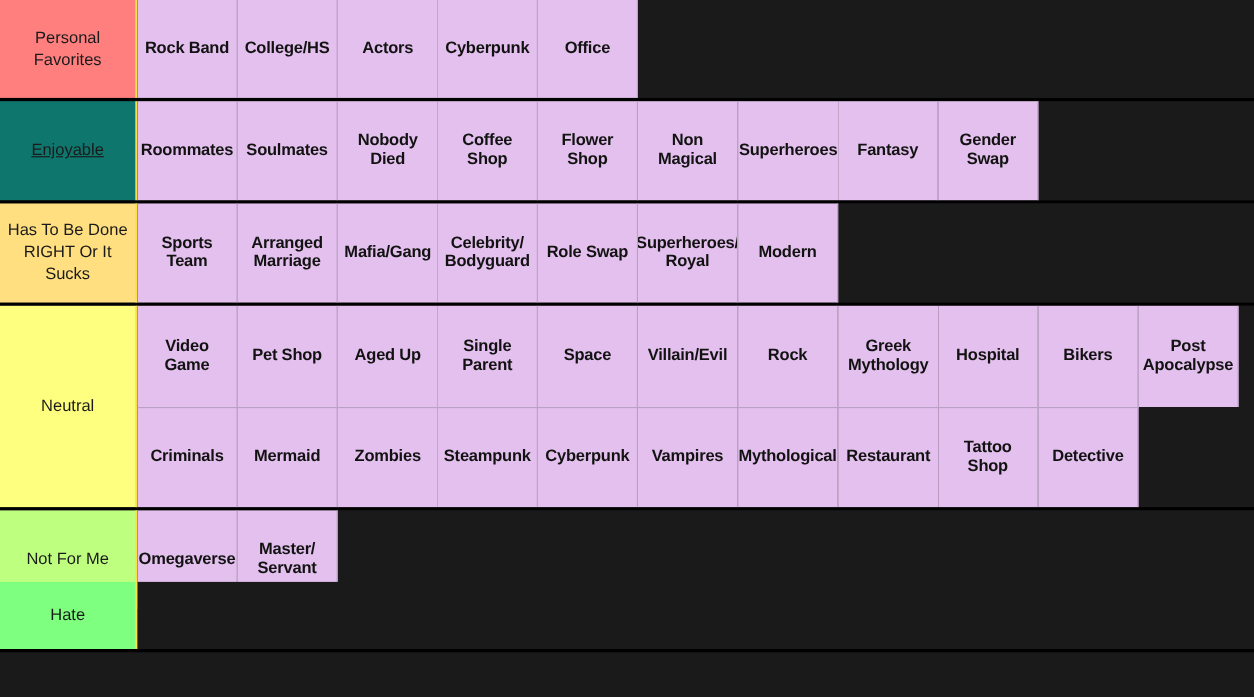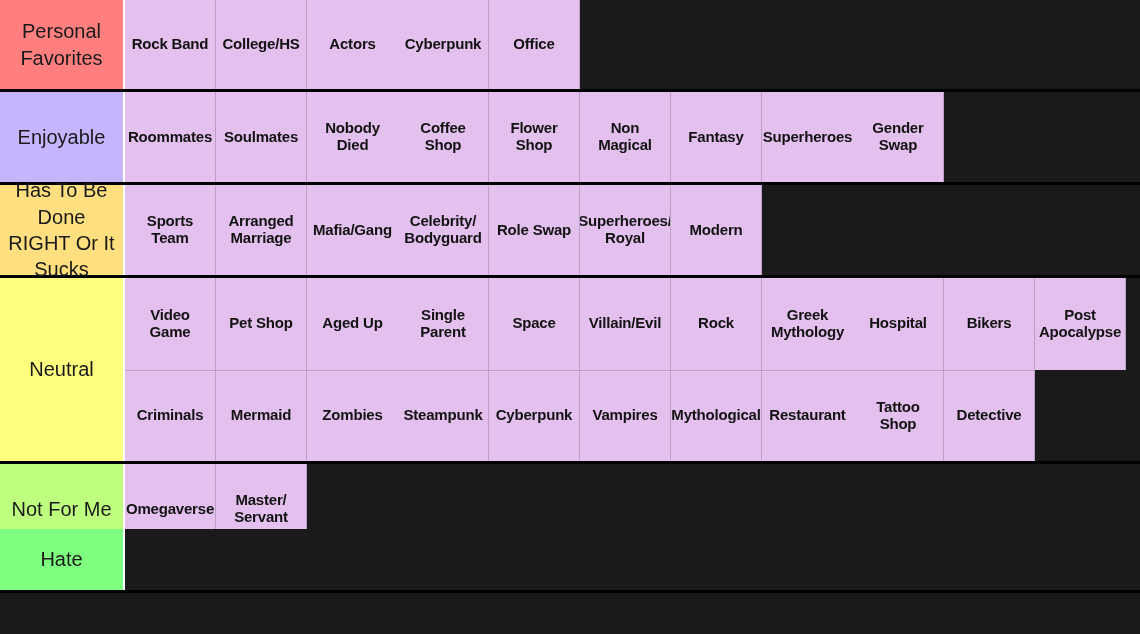--- a/index.html
+++ b/index.html
@@ -67,25 +67,25 @@
   }
 
   .tier-label {
     flex: 0 0 125px;
     width: 125px;
     display: flex;
     align-items: center;
     justify-content: center;
     text-align: center;
     color: #1a1a1a;
-    font-size: 20px;
+    font-size: 15px;
     font-weight: 400;
     line-height: 1.32;
     padding: 2px 4px;
-    border-right: 2px solid #ffffff;
+    border-right: 2px solid #fde047;
     font-family: "Liberation Sans", sans-serif;
   }
 
   .tier-items {
     flex: 1 1 auto;
     display: flex;
     flex-direction: column;
     background: #1a1a1a;
   }
 
@@ -152,31 +152,31 @@
           <div class="item-line">
             <div class="item" style="flex: 0 0 91px; width: 91px;">Rock Band</div>
             <div class="item" style="flex: 0 0 91px; width: 91px;">College/HS</div>
             <div class="item nodiv" style="flex: 0 0 91px; width: 91px;">Actors</div>
             <div class="item" style="flex: 0 0 91px; width: 91px;">Cyberpunk</div>
             <div class="item" style="flex: 0 0 91px; width: 91px;">Office</div>
           </div>
         </div>
       </div>
       <div class="tier-row" style="top: 92px; height: 93px;">
-        <div class="tier-label" style="background: #c4b5fd;">Enjoyable</div>
+        <div class="tier-label" style="background: #0f766e; text-decoration: underline;">Enjoyable</div>
         <div class="tier-items">
           <div class="item-line">
             <div class="item" style="flex: 0 0 91px; width: 91px;">Roommates</div>
             <div class="item" style="flex: 0 0 91px; width: 91px;">Soulmates</div>
             <div class="item nodiv" style="flex: 0 0 91px; width: 91px;">Nobody Died</div>
             <div class="item" style="flex: 0 0 91px; width: 91px;">Coffee Shop</div>
             <div class="item" style="flex: 0 0 91px; width: 91px;">Flower Shop</div>
             <div class="item" style="flex: 0 0 91px; width: 91px;">Non Magical</div>
+            <div class="item nodiv" style="flex: 0 0 91px; width: 91px;">Superheroes</div>
             <div class="item" style="flex: 0 0 91px; width: 91px;">Fantasy</div>
-            <div class="item nodiv" style="flex: 0 0 91px; width: 91px;">Superheroes</div>
             <div class="item" style="flex: 0 0 91px; width: 91px;">Gender Swap</div>
           </div>
         </div>
       </div>
       <div class="tier-row" style="top: 185px; height: 93px;">
         <div class="tier-label" style="background: rgb(255, 223, 127);">Has To Be Done RIGHT Or It Sucks</div>
         <div class="tier-items">
           <div class="item-line">
             <div class="item" style="flex: 0 0 91px; width: 91px;">Sports Team</div>
             <div class="item" style="flex: 0 0 91px; width: 91px;">Arranged Marriage</div>

